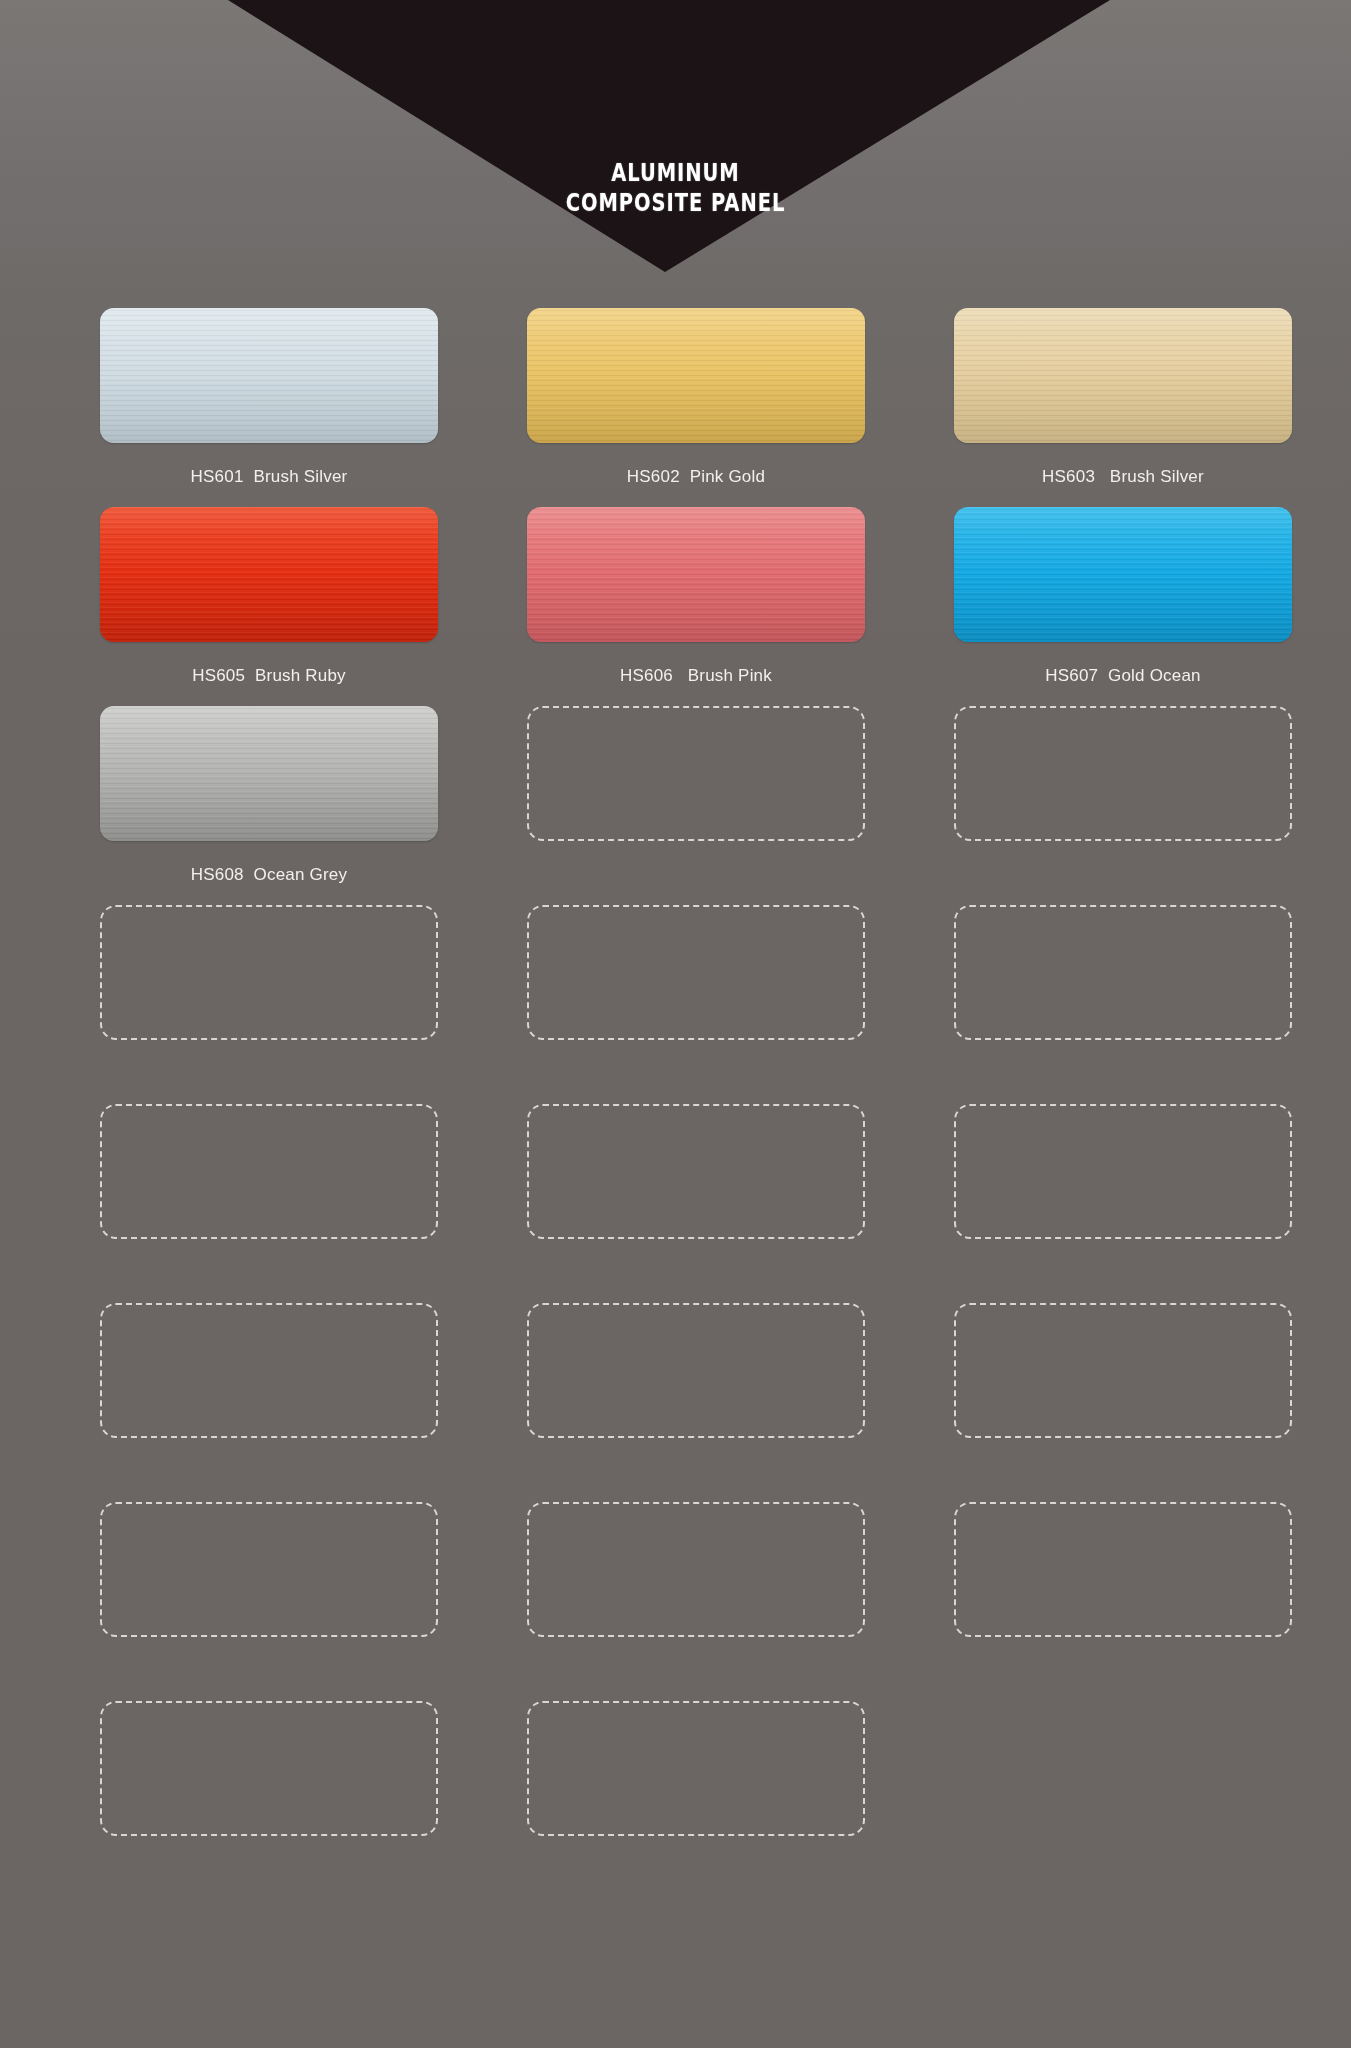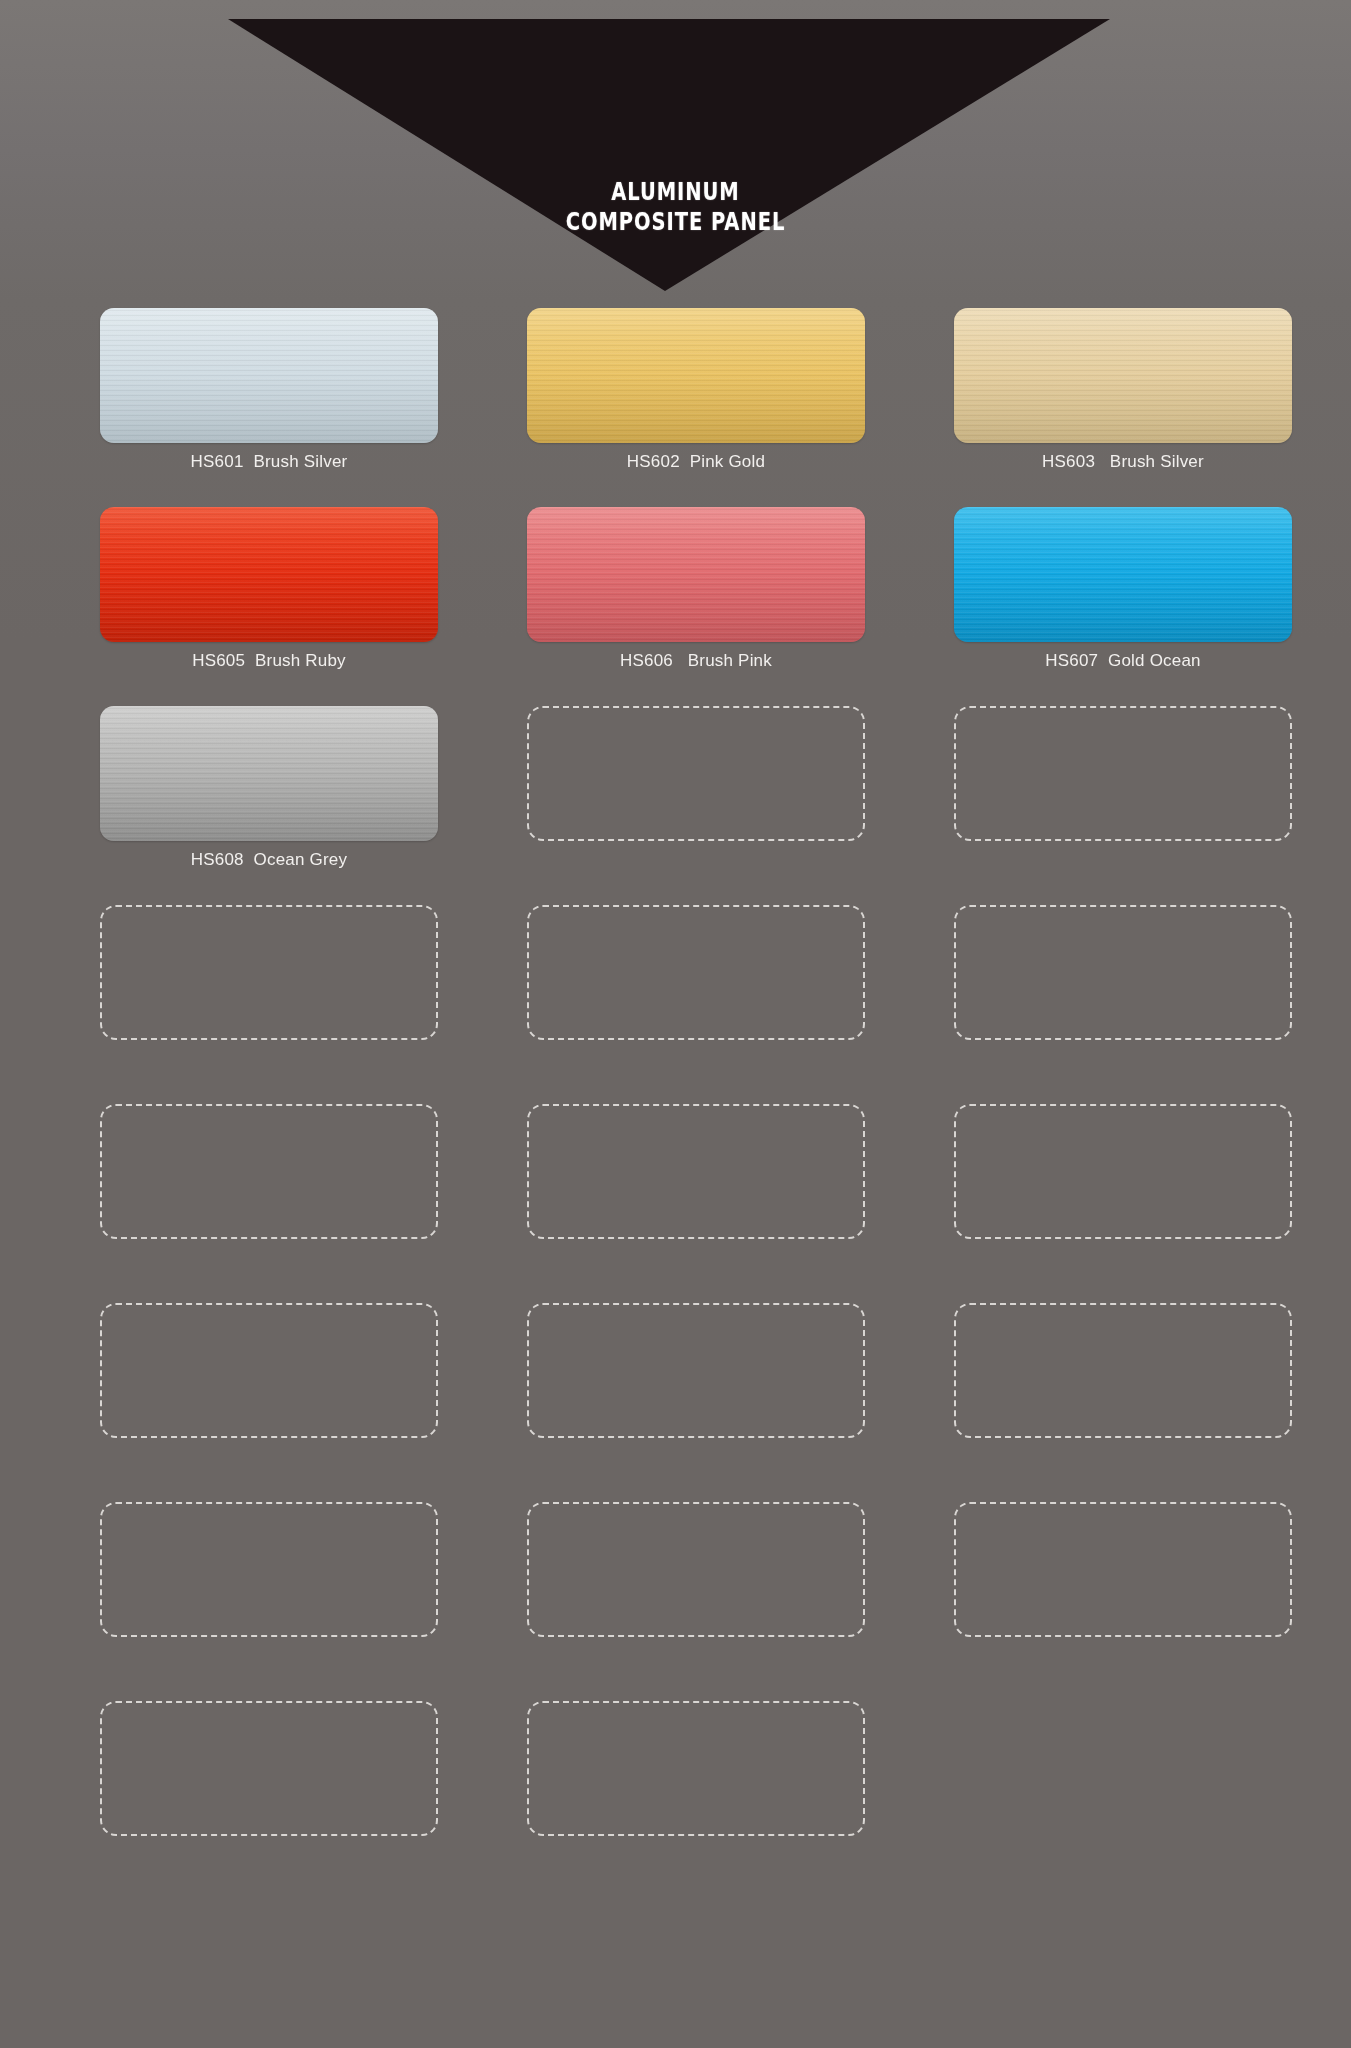--- a/index.html
+++ b/index.html
@@ -29,21 +29,20 @@
   }
 
   
   .header {
     position: absolute;
     top: 0;
     left: 0;
     width: 1351px;
     height: 290px;
     pointer-events: none;
-    margin-top: 19px;
   }
   .chevron {
     position: absolute;
     top: 0;
     left: 0;
     width: 1351px;
     height: 290px;
   }
   .header-title {
     position: absolute;
@@ -127,21 +126,21 @@
     z-index: 2;
   }
   .tile.empty {
     border: 2px dashed #d9d6d3;
     background: transparent;
     border-radius: 16px;
   }
   .caption {
     position: absolute;
     left: 0;
-    top: 143px;
+    top: 158px;
     width: 338px;
     text-align: center;
     color: #f2f0ee;
     font-size: 17px;
     line-height: 22px;
     letter-spacing: 0.2px;
     white-space: pre;
   }
 </style>
 </head>

